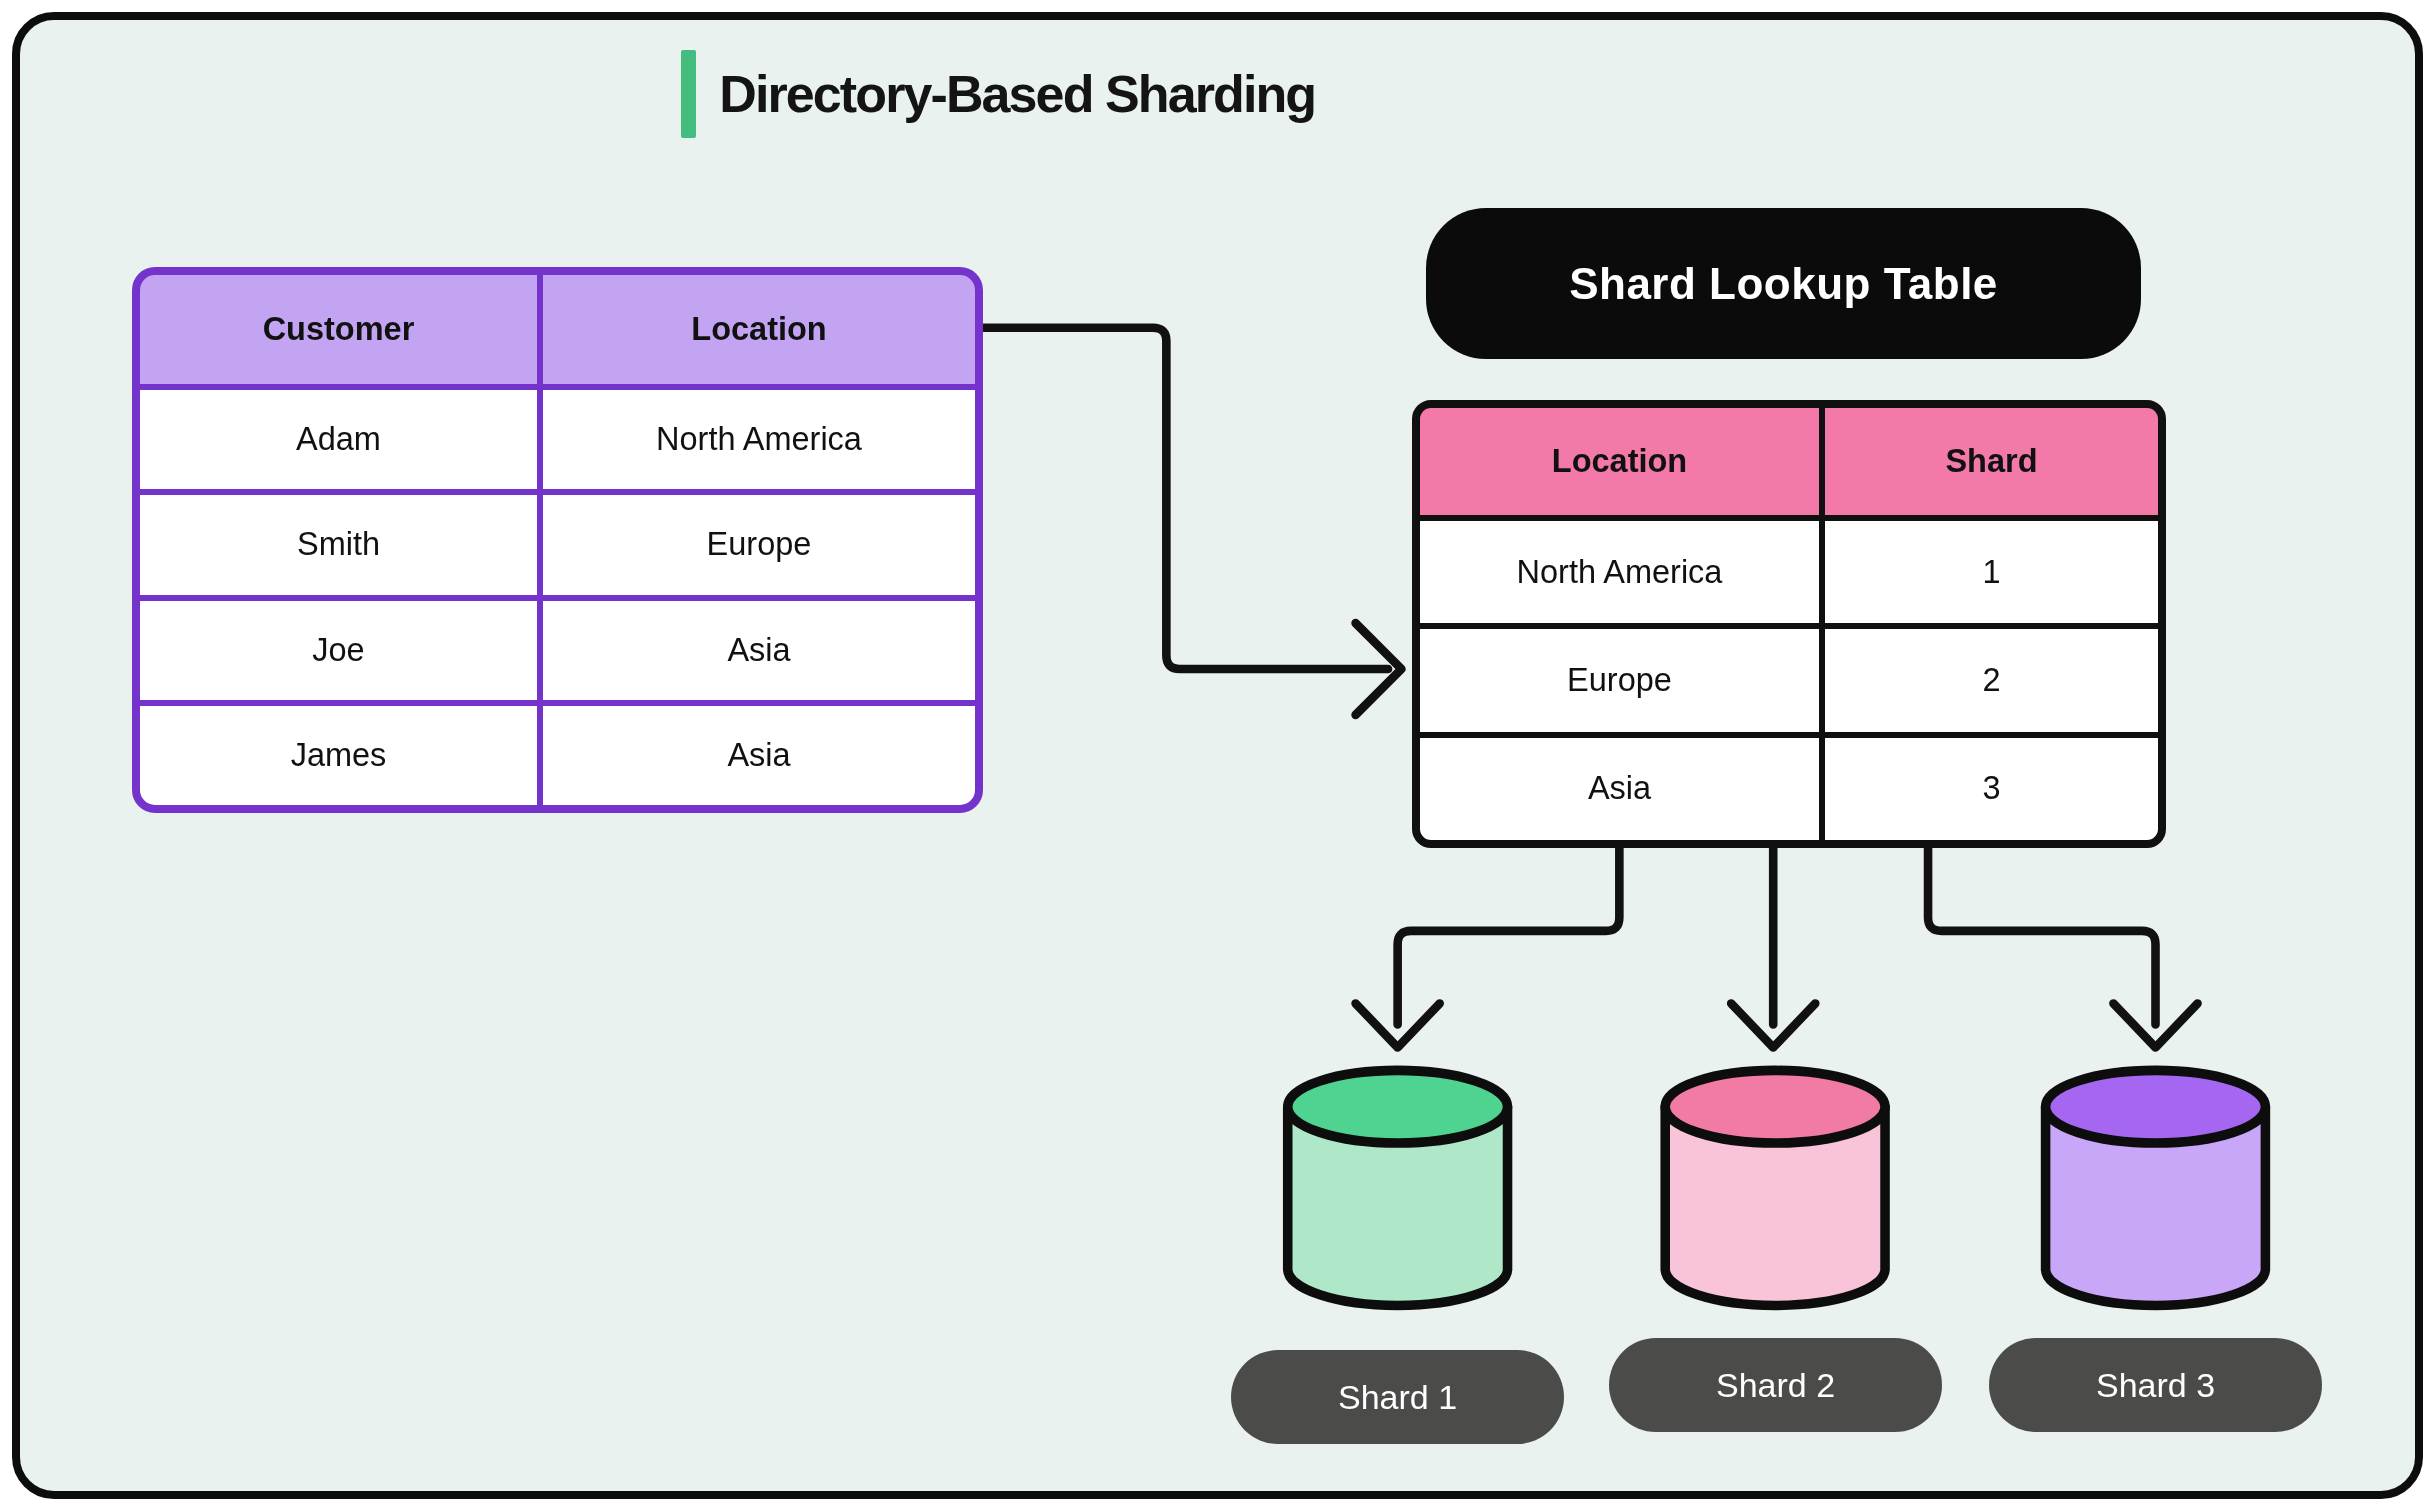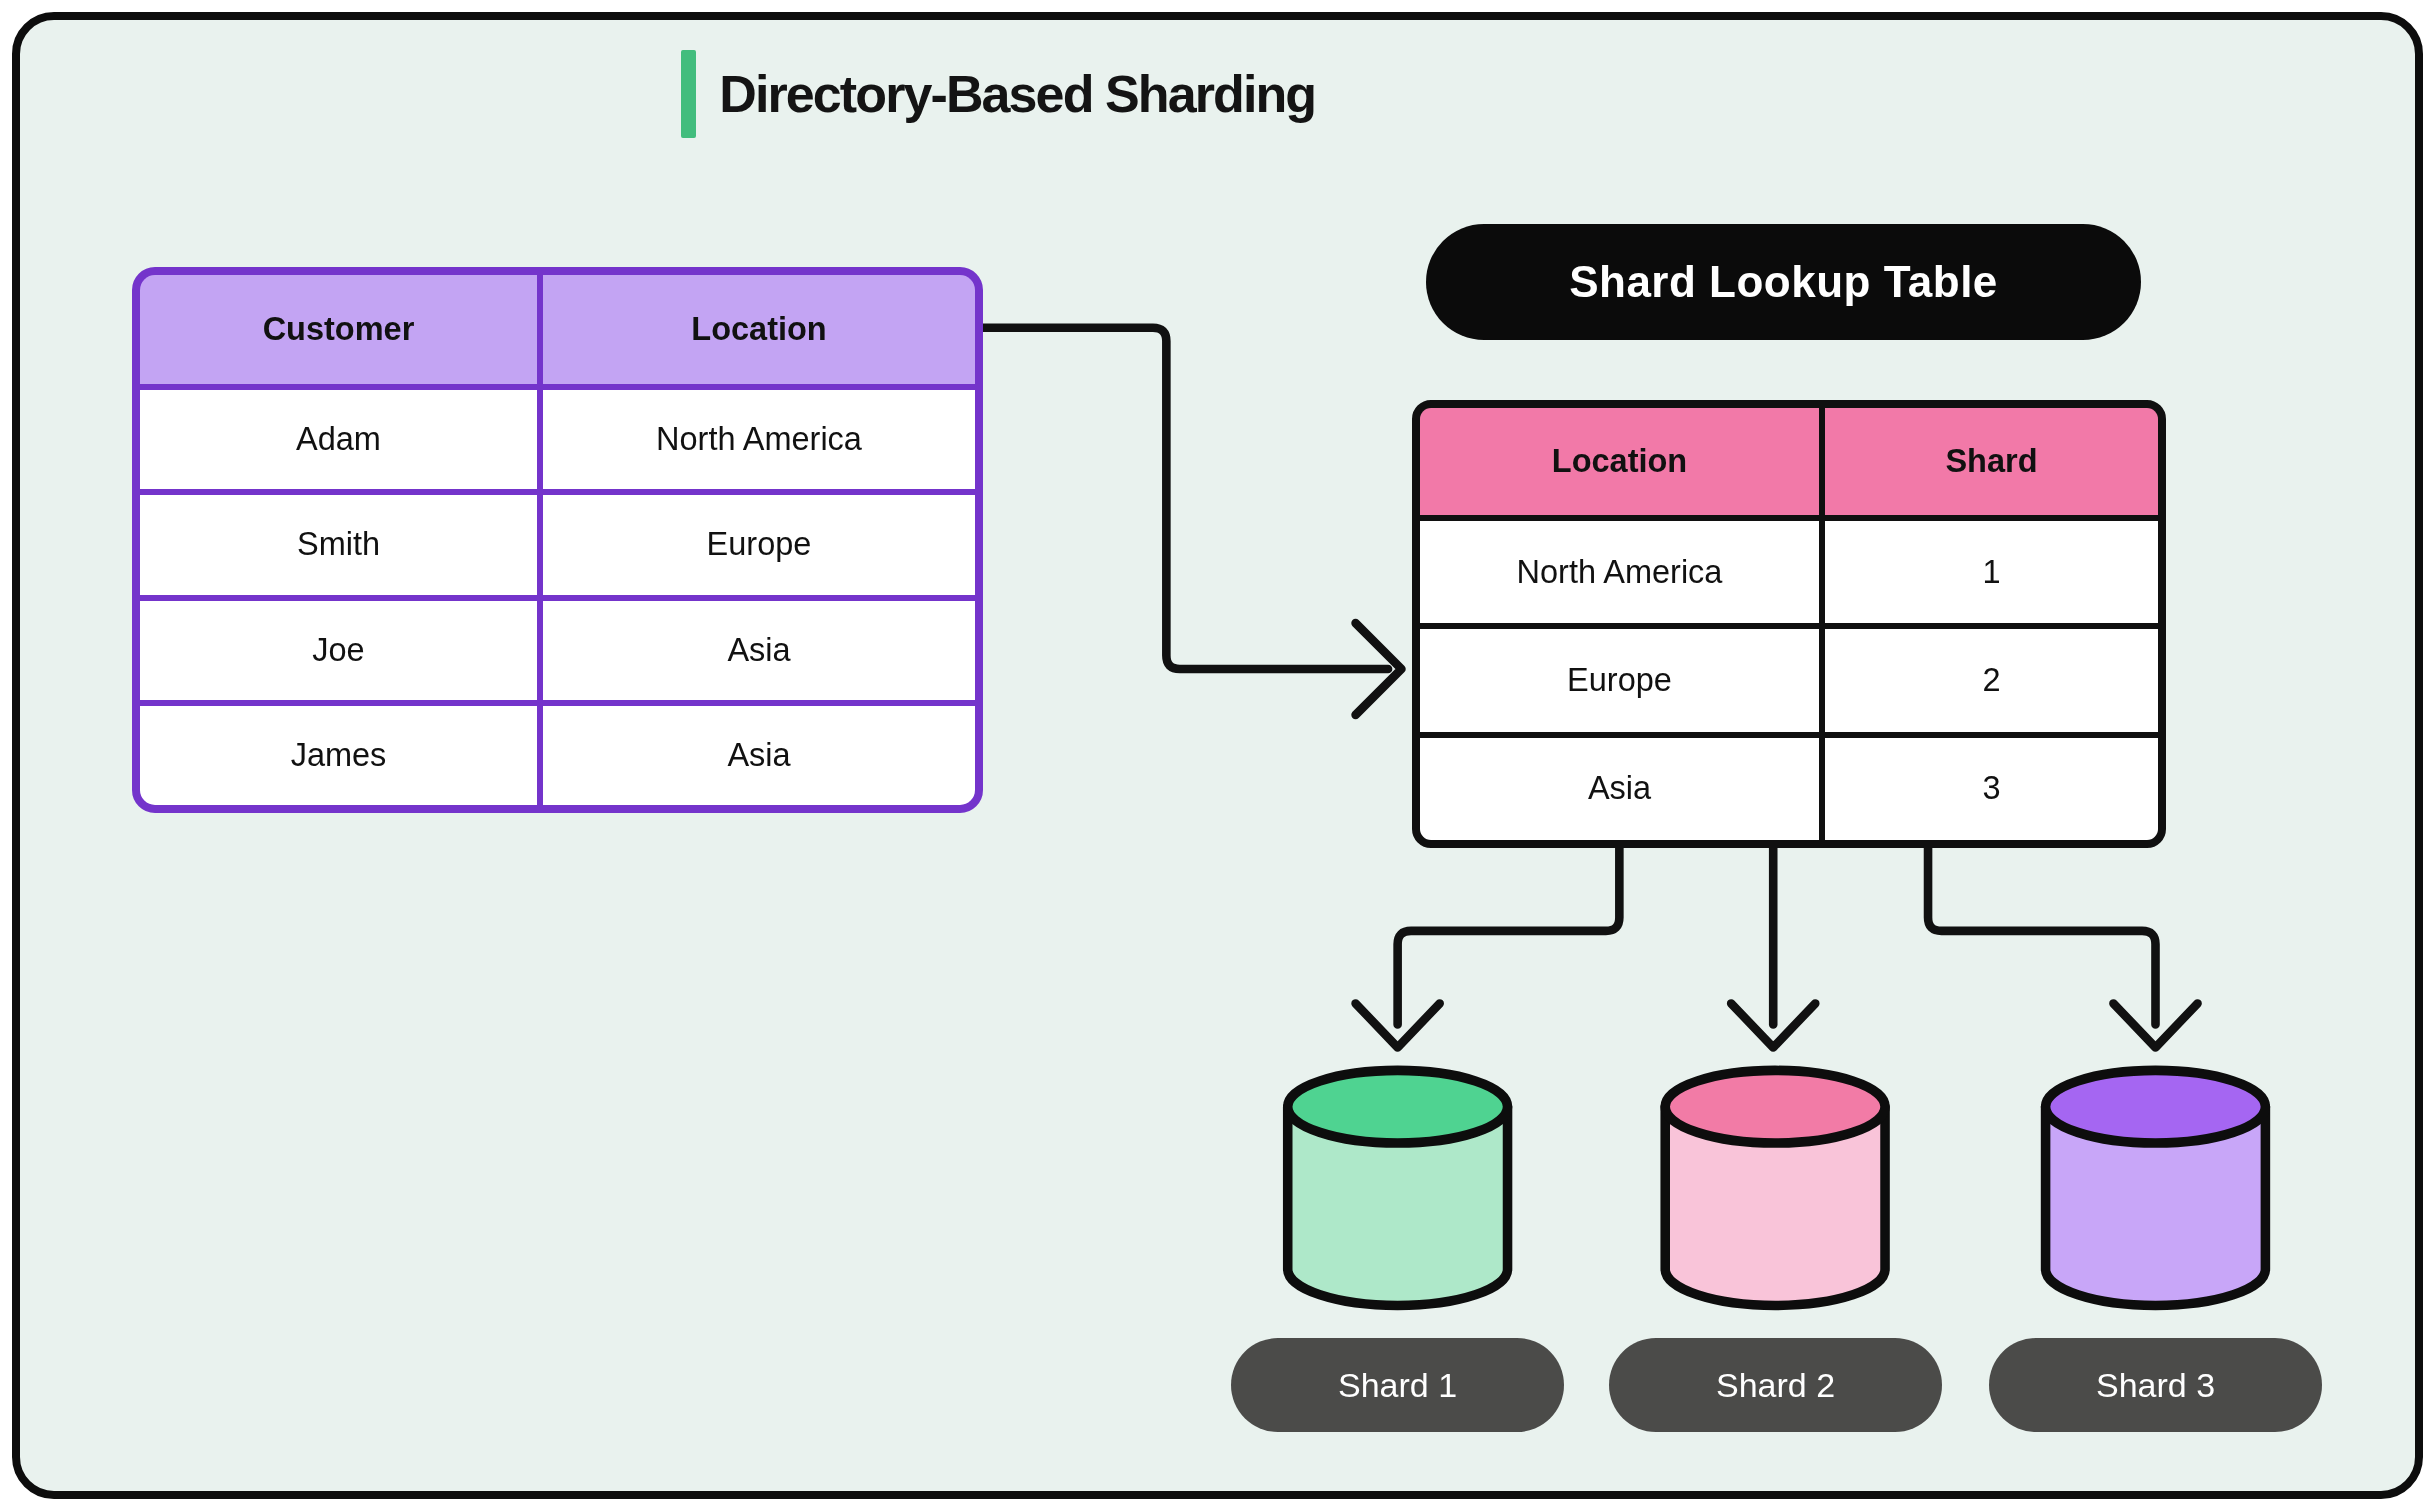--- a/index.html
+++ b/index.html
@@ -23,21 +23,21 @@
   .customer-table .hcell{background:#c3a4f3;font-size:44px;font-weight:700;}
   .customer-table .cell{font-size:32.5px;}
 
   .lookup-table{left:1412px;top:400px;width:738px;height:432px;
                 background:#101010;border:8.6px solid #101010;border-radius:19px;
                 grid-template-columns:399px 1fr;grid-template-rows:107px repeat(3,1fr);}
   .lookup-table .hcell{background:#f279a8;font-size:44px;font-weight:700;}
   .lookup-table .cell{font-size:32.5px;}
 
   
-  .lookup-pill{position:absolute;left:1426px;top:224px;width:715px;height:116px;border-radius:60px;
+  .lookup-pill{position:absolute;left:1426px;top:208px;width:715px;height:151px;border-radius:60px;
                background:#0b0b0b;display:flex;align-items:center;justify-content:center;z-index:2;}
   .lookup-pill span{color:#ffffff;font-size:44px;font-weight:600;letter-spacing:0.5px;}
 
   
   .shard-pill{position:absolute;top:1338px;width:333px;height:94px;border-radius:47px;
               background:#4b4b49;display:flex;align-items:center;justify-content:center;z-index:2;}
   .shard-pill span{color:#ffffff;font-size:34px;font-weight:400;}
   .shard-pill.s1{left:1231px;}
   .shard-pill.s2{left:1609px;}
   .shard-pill.s3{left:1989px;}
@@ -113,21 +113,21 @@
     <g transform="translate(1857,1158)">
       <path class="cyl" d="M -115 0 L -115 170 A 115 38 0 0 0 115 170 L 115 0 Z" fill="#f9c4d9"></path>
       <ellipse class="cyl" cx="0" cy="0" rx="115" ry="38" fill="#f27ba6"></ellipse>
     </g>
     <g transform="translate(2255,1158)">
       <path class="cyl" d="M -115 0 L -115 170 A 115 38 0 0 0 115 170 L 115 0 Z" fill="#c8a6f8"></path>
       <ellipse class="cyl" cx="0" cy="0" rx="115" ry="38" fill="#a566f2"></ellipse>
     </g>
   </svg>
 
-  <div class="shard-pill s1" style="background: rgb(75, 75, 73);">
+  <div class="shard-pill s1" style="background: rgb(75, 75, 73); margin-top: 12px;">
     <span>Shard 1</span>
   </div>
   <div class="shard-pill s2" style="background: rgb(75, 75, 73);">
     <span>Shard 2</span>
   </div>
   <div class="shard-pill s3" style="background: rgb(75, 75, 73);">
     <span>Shard 3</span>
   </div>
 </div>
 

